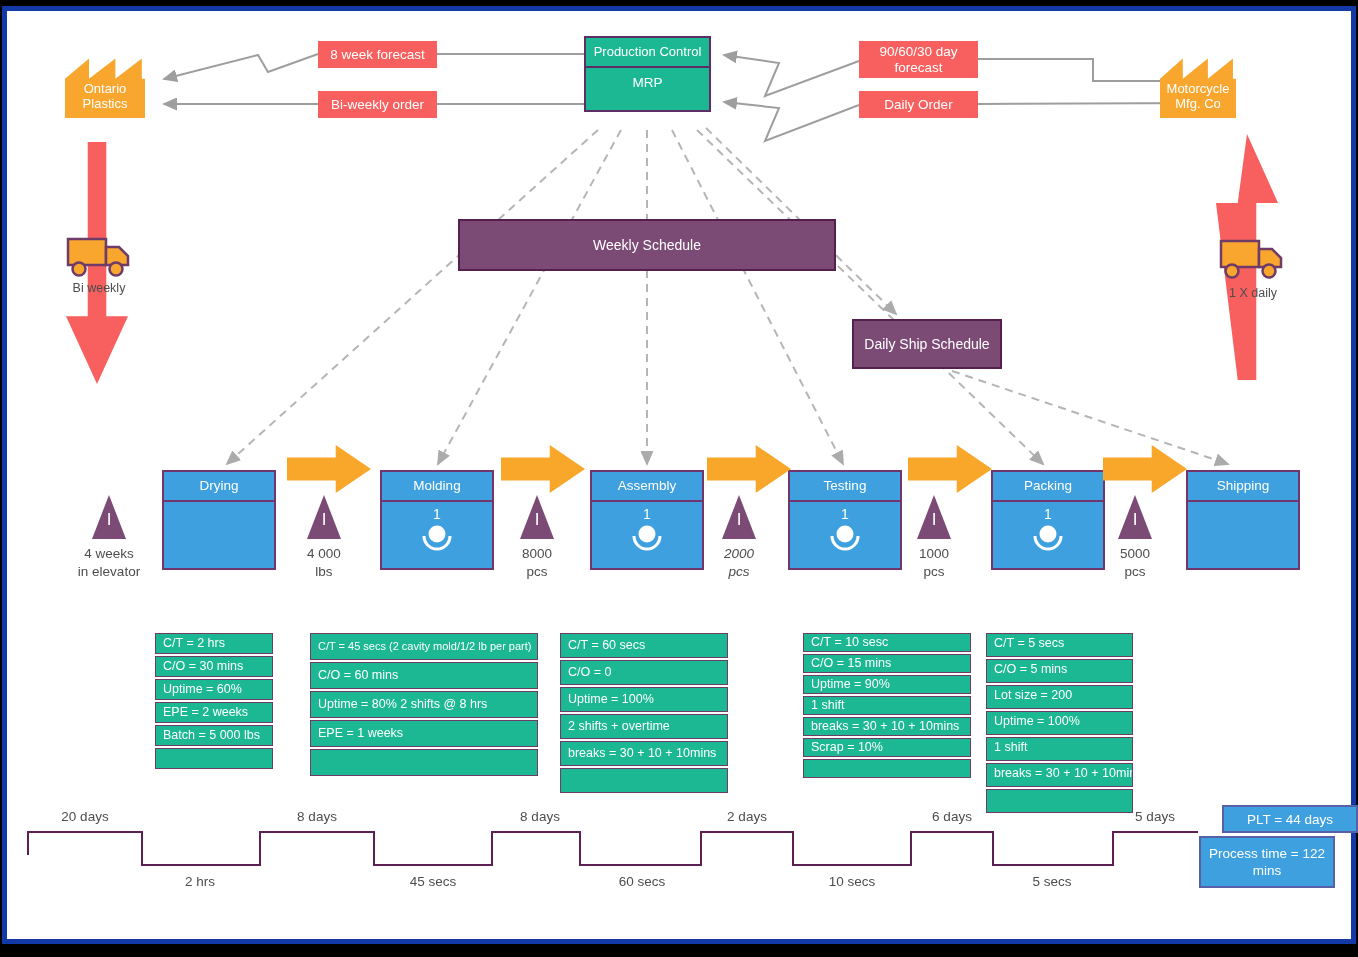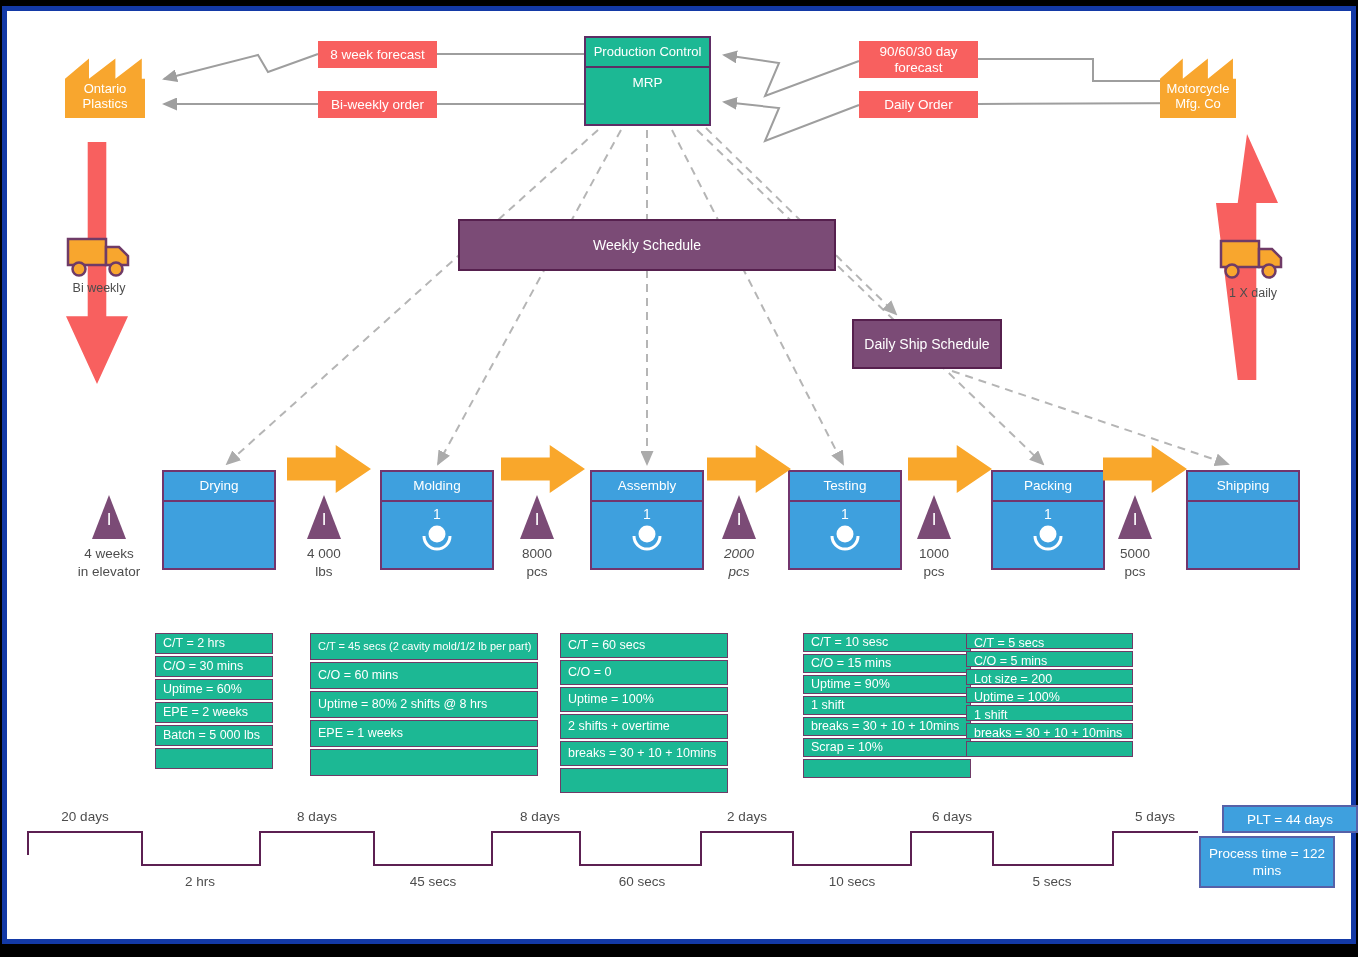--- a/index.html
+++ b/index.html
@@ -6,21 +6,21 @@
   .page{position:relative;width:1358px;height:957px;background:#000;font-family:"Liberation Sans",sans-serif;overflow:hidden;}
   .canvas{position:absolute;left:2px;right:2px;top:6px;bottom:13px;background:#ffffff;border:5px solid #1339A6;box-sizing:border-box;z-index:0;}
   #wires{position:absolute;left:0;top:0;z-index:1;pointer-events:none;}
 
   .factory{position:absolute;top:48px;height:70px;background:#F8A62E;z-index:2;color:#fff;font-size:13px;text-align:center;
     clip-path:polygon(0 100%,0 44%,30% 15%,30% 44%,63% 15%,63% 44%,96% 15%,96% 44%,100% 44%,100% 100%);}
   .factory .lbl{position:absolute;left:0;right:0;top:33px;line-height:15px;}
 
   .tag{position:absolute;background:#F8605F;color:#fff;font-size:13.5px;display:flex;align-items:center;justify-content:center;text-align:center;z-index:2;line-height:16px;}
 
-  .mrp{position:absolute;left:584px;top:36px;width:127px;height:90px;background:#1CB894;border:2px solid #5E2D65;box-sizing:border-box;z-index:2;color:#fff;text-align:center;}
+  .mrp{position:absolute;left:584px;top:36px;width:127px;height:76px;background:#1CB894;border:2px solid #5E2D65;box-sizing:border-box;z-index:2;color:#fff;text-align:center;}
   .mrp .hd{height:28px;line-height:28px;border-bottom:2px solid #5E2D65;font-size:13px;}
   .mrp .sys{height:28px;line-height:30px;font-size:13.5px;}
 
   .sched{position:absolute;background:#7B4B76;border:2px solid #56204E;box-sizing:border-box;color:#fff;display:flex;align-items:center;justify-content:center;text-align:center;font-size:14px;z-index:2;line-height:18px;}
 
   .rarrow{position:absolute;background:#F8605F;z-index:2;}
   .down{clip-path:polygon(35% 0,65% 0,65% 72%,100% 72%,50% 100%,0 72%,35% 72%);}
   .up{clip-path:polygon(50% 0,100% 28%,65% 28%,65% 100%,35% 100%,0 28%,35% 28%);}
   .truck{position:absolute;z-index:3;}
   .txt{position:absolute;color:#4d4d4d;font-size:13.5px;z-index:2;text-align:center;}
@@ -37,21 +37,21 @@
     clip-path:polygon(50% 0,100% 100%,0 100%);}
   .tri span{display:block;margin-top:16px;font-size:17px;line-height:1;}
   .inv-lbl{position:absolute;top:545px;width:110px;text-align:center;font-size:13.5px;color:#4d4d4d;line-height:18px;z-index:2;}
 
   .vsm-table{position:absolute;top:633px;z-index:2;}
   .vsm-table .row{background:#1CB894;border:1px solid #6F3B67;color:#fff;padding-left:7px;box-sizing:border-box;margin-bottom:2px;font-size:12.5px;overflow:hidden;white-space:nowrap;}
   .t1 .row{height:21px;line-height:19px;}
   .t2 .row{height:27px;line-height:25px;}
   .t3 .row{height:25px;line-height:23px;}
   .t4 .row{height:19px;line-height:17px;}
-  .t5 .row{height:16px;line-height:18px;}
+  .t5 .row{height:24px;line-height:18px;margin-left:20px;}
   .row.small{font-size:11px;}
 
   .tl-lbl{position:absolute;transform:translateX(-50%);font-size:13.5px;color:#4d4d4d;z-index:2;white-space:nowrap;}
   .plt{position:absolute;left:1199px;width:136px;background:#3EA0DE;border:2px solid #5661A8;box-sizing:border-box;color:#fff;display:flex;align-items:center;justify-content:center;text-align:center;font-size:13.5px;z-index:2;line-height:17px;}
 </style>
 </head>
 <body>
 
 <div class="page">
   <div class="canvas"></div>

